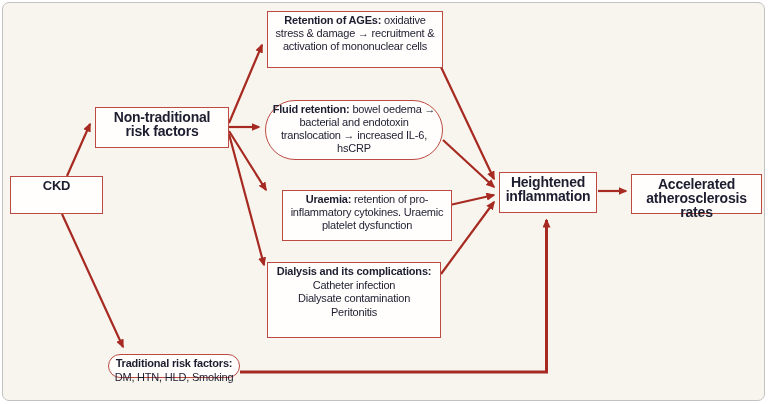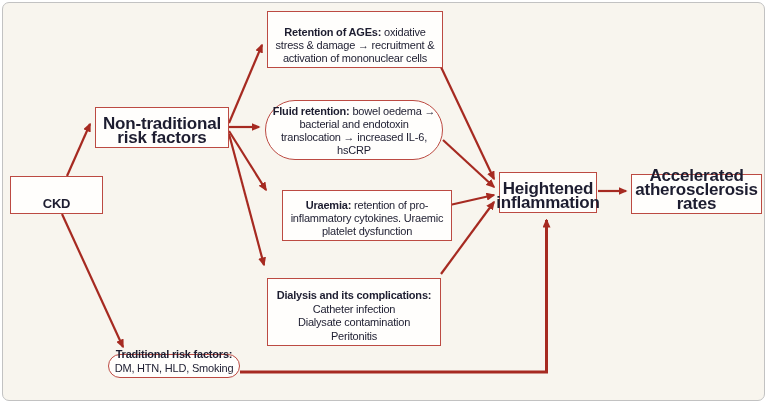--- a/index.html
+++ b/index.html
@@ -15,28 +15,28 @@
     background:#f8f5ee;
     border:1px solid #c2c2c2;
     border-radius:7px;
   }
   svg.wires{position:absolute;left:0;top:0;width:768px;height:404px;pointer-events:none;}
   .node{
     position:absolute;
     background:#fffefc;
     border:1px solid #bc4a42;
     color:#1d1d30;
-    display:flex;align-items:flex-end;justify-content:center;
+    display:flex;align-items:flex-start;justify-content:center;
     text-align:center;
     box-sizing:border-box;
     padding:2px 4px;
   }
   .node .txt{font-size:11px;line-height:13px;letter-spacing:-0.2px;}
   .node b{font-weight:bold;}
-  .title{font-weight:bold;font-size:17px;line-height:14px;letter-spacing:-0.2px;}
+  .title{font-weight:bold;font-size:14px;line-height:14px;letter-spacing:-0.2px;}
   .ckd-title{font-size:13px;}
   .stacked div{font-size:11px;line-height:13.5px;letter-spacing:-0.2px;}
 </style>
 </head>
 <body>
 
 <div class="stage">
   <div class="canvas"></div>
 
   <svg class="wires" viewBox="0 0 768 404">
@@ -74,21 +74,21 @@
   </div>
 
   <div class="node" style="left:265px;top:100px;width:178px;height:60px;border-radius:30px;">
     <div class="txt"><b>Fluid retention:</b><span> bowel oedema → bacterial and endotoxin translocation → increased IL-6, hsCRP</span></div>
   </div>
 
   <div class="node" style="left:282px;top:190px;width:170px;height:51px;">
     <div class="txt"><b>Uraemia:</b><span> retention of pro-inflammatory cytokines. Uraemic platelet dysfunction</span></div>
   </div>
 
-  <div class="node" style="left:267px;top:278px;width:174px;height:68px;">
+  <div class="node" style="left:267px;top:262px;width:174px;height:76px;">
     <div class="stacked">
       <div><b>Dialysis and its complications:</b></div>
       <div>Catheter infection</div>
       <div>Dialysate contamination</div>
       <div>Peritonitis</div>
     </div>
   </div>
 
   <div class="node" style="left:499px;top:172px;width:98px;height:41px;">
     <div class="title">Heightened inflammation</div>

